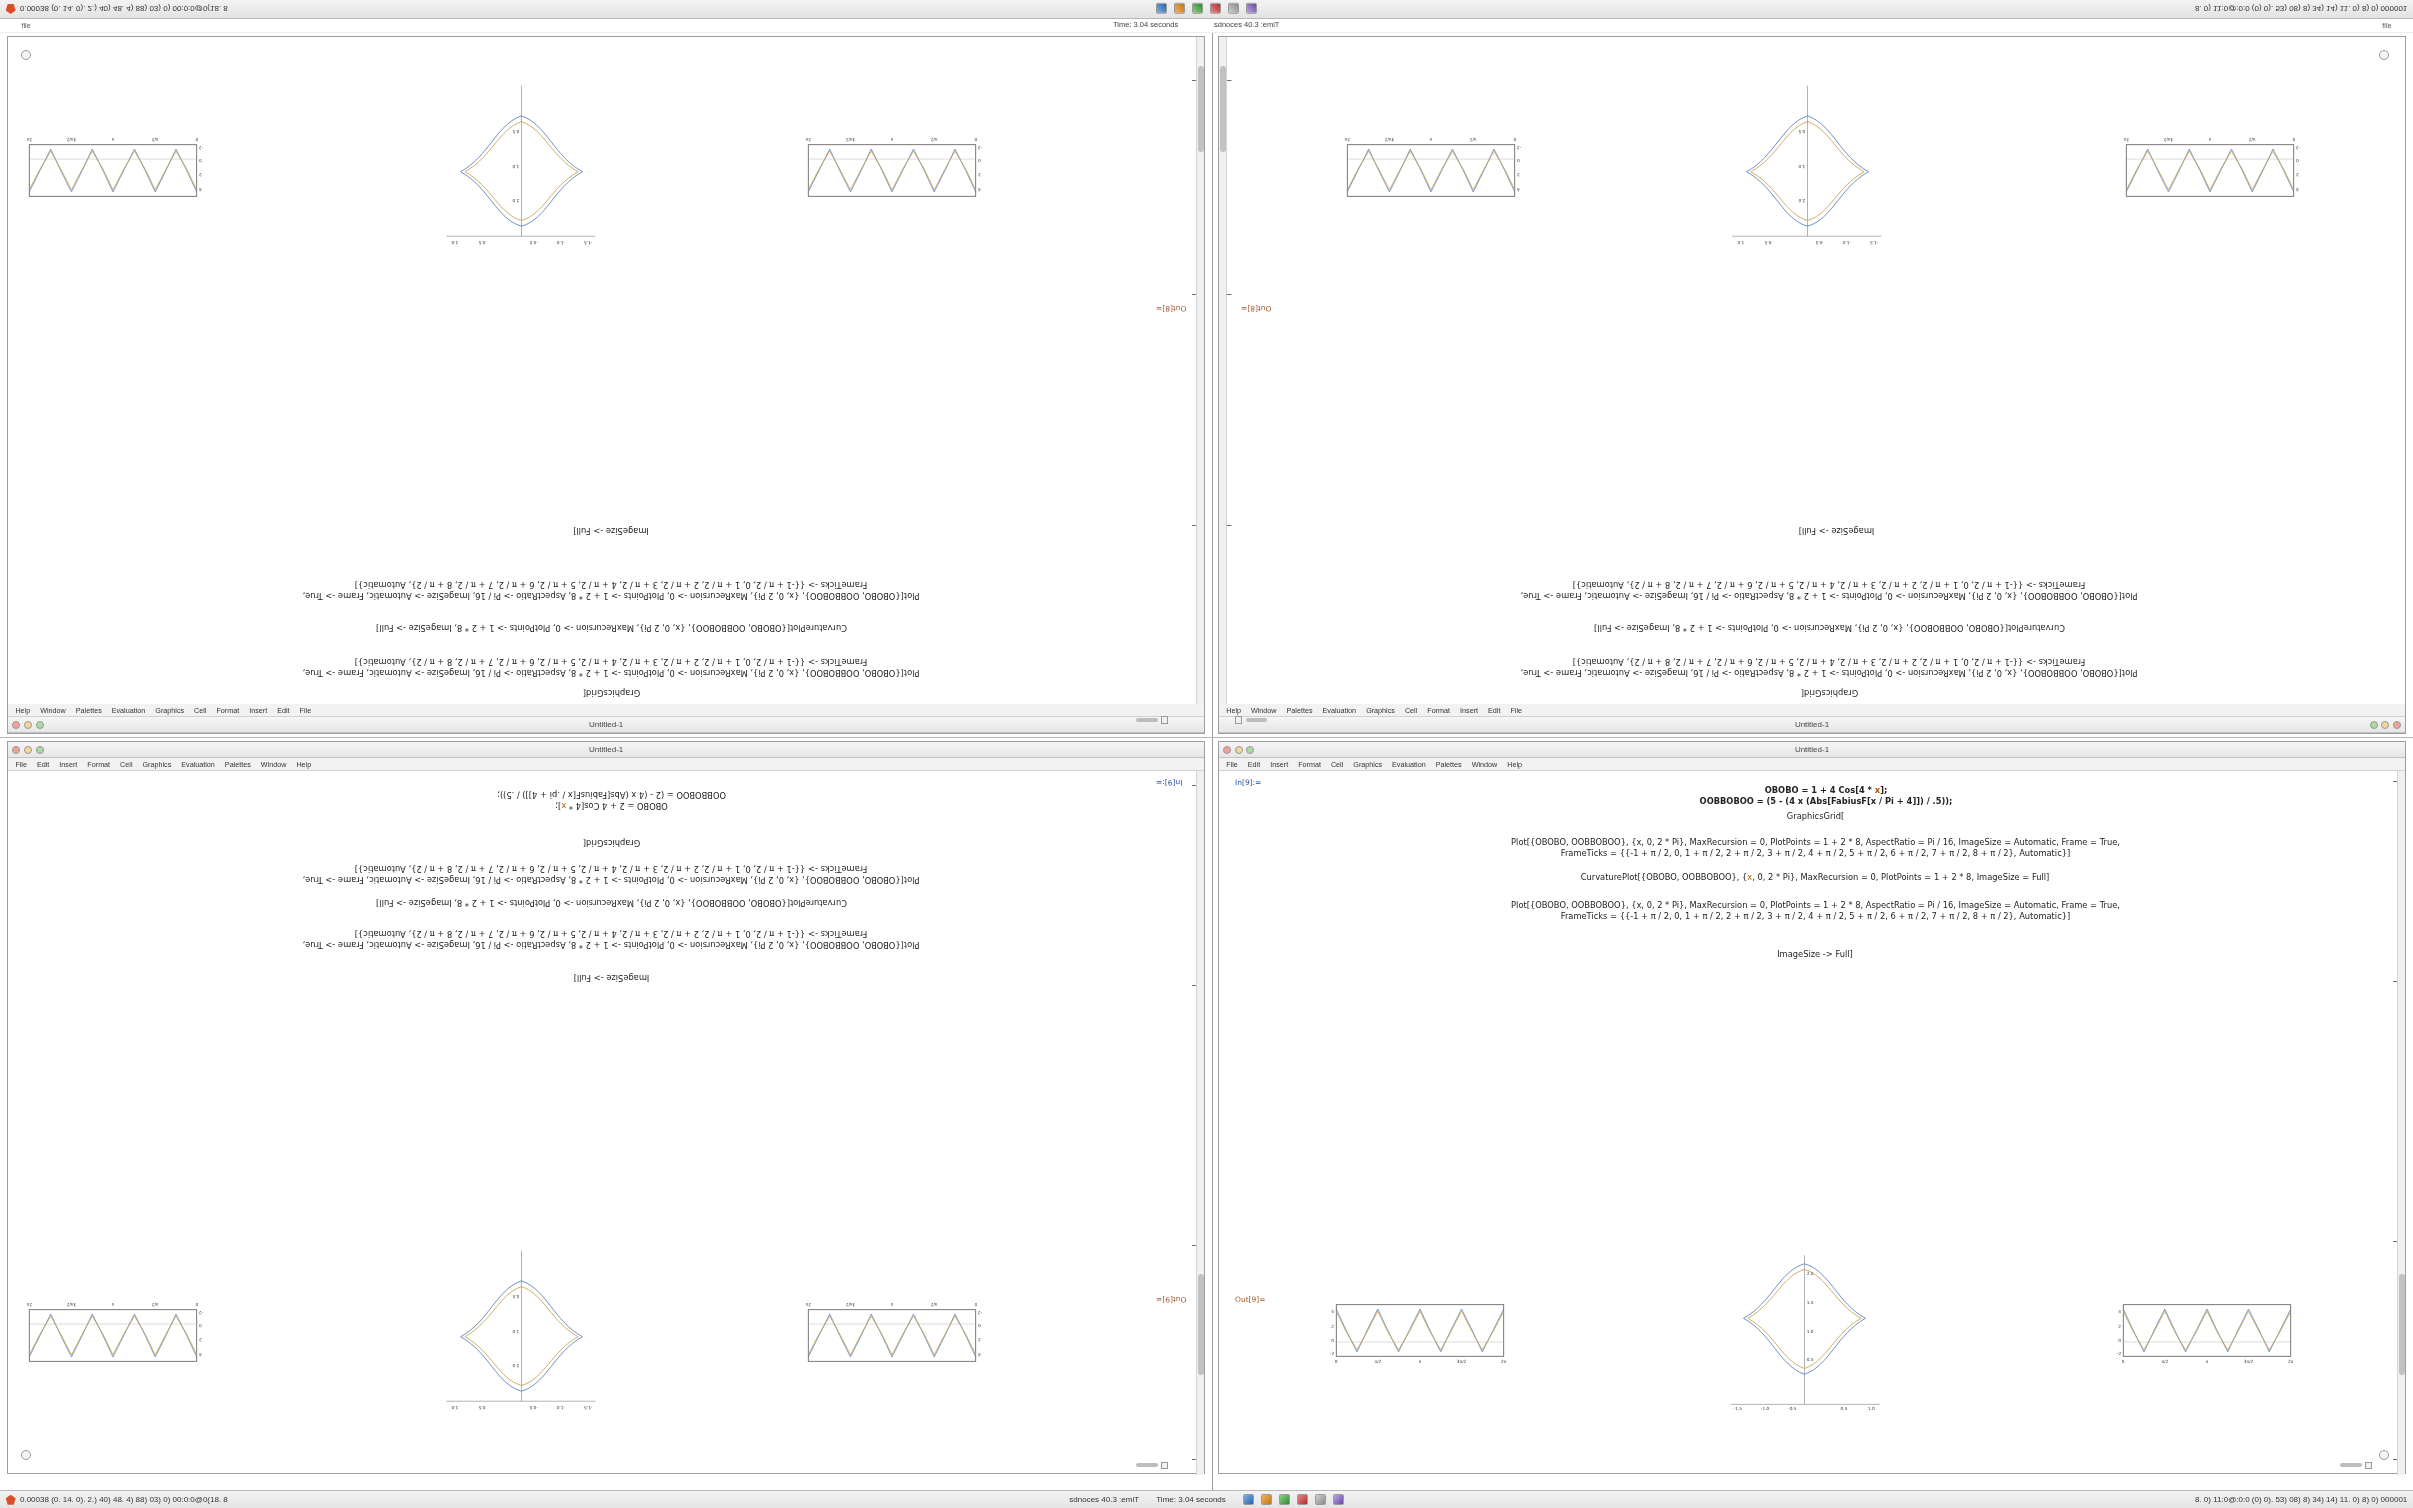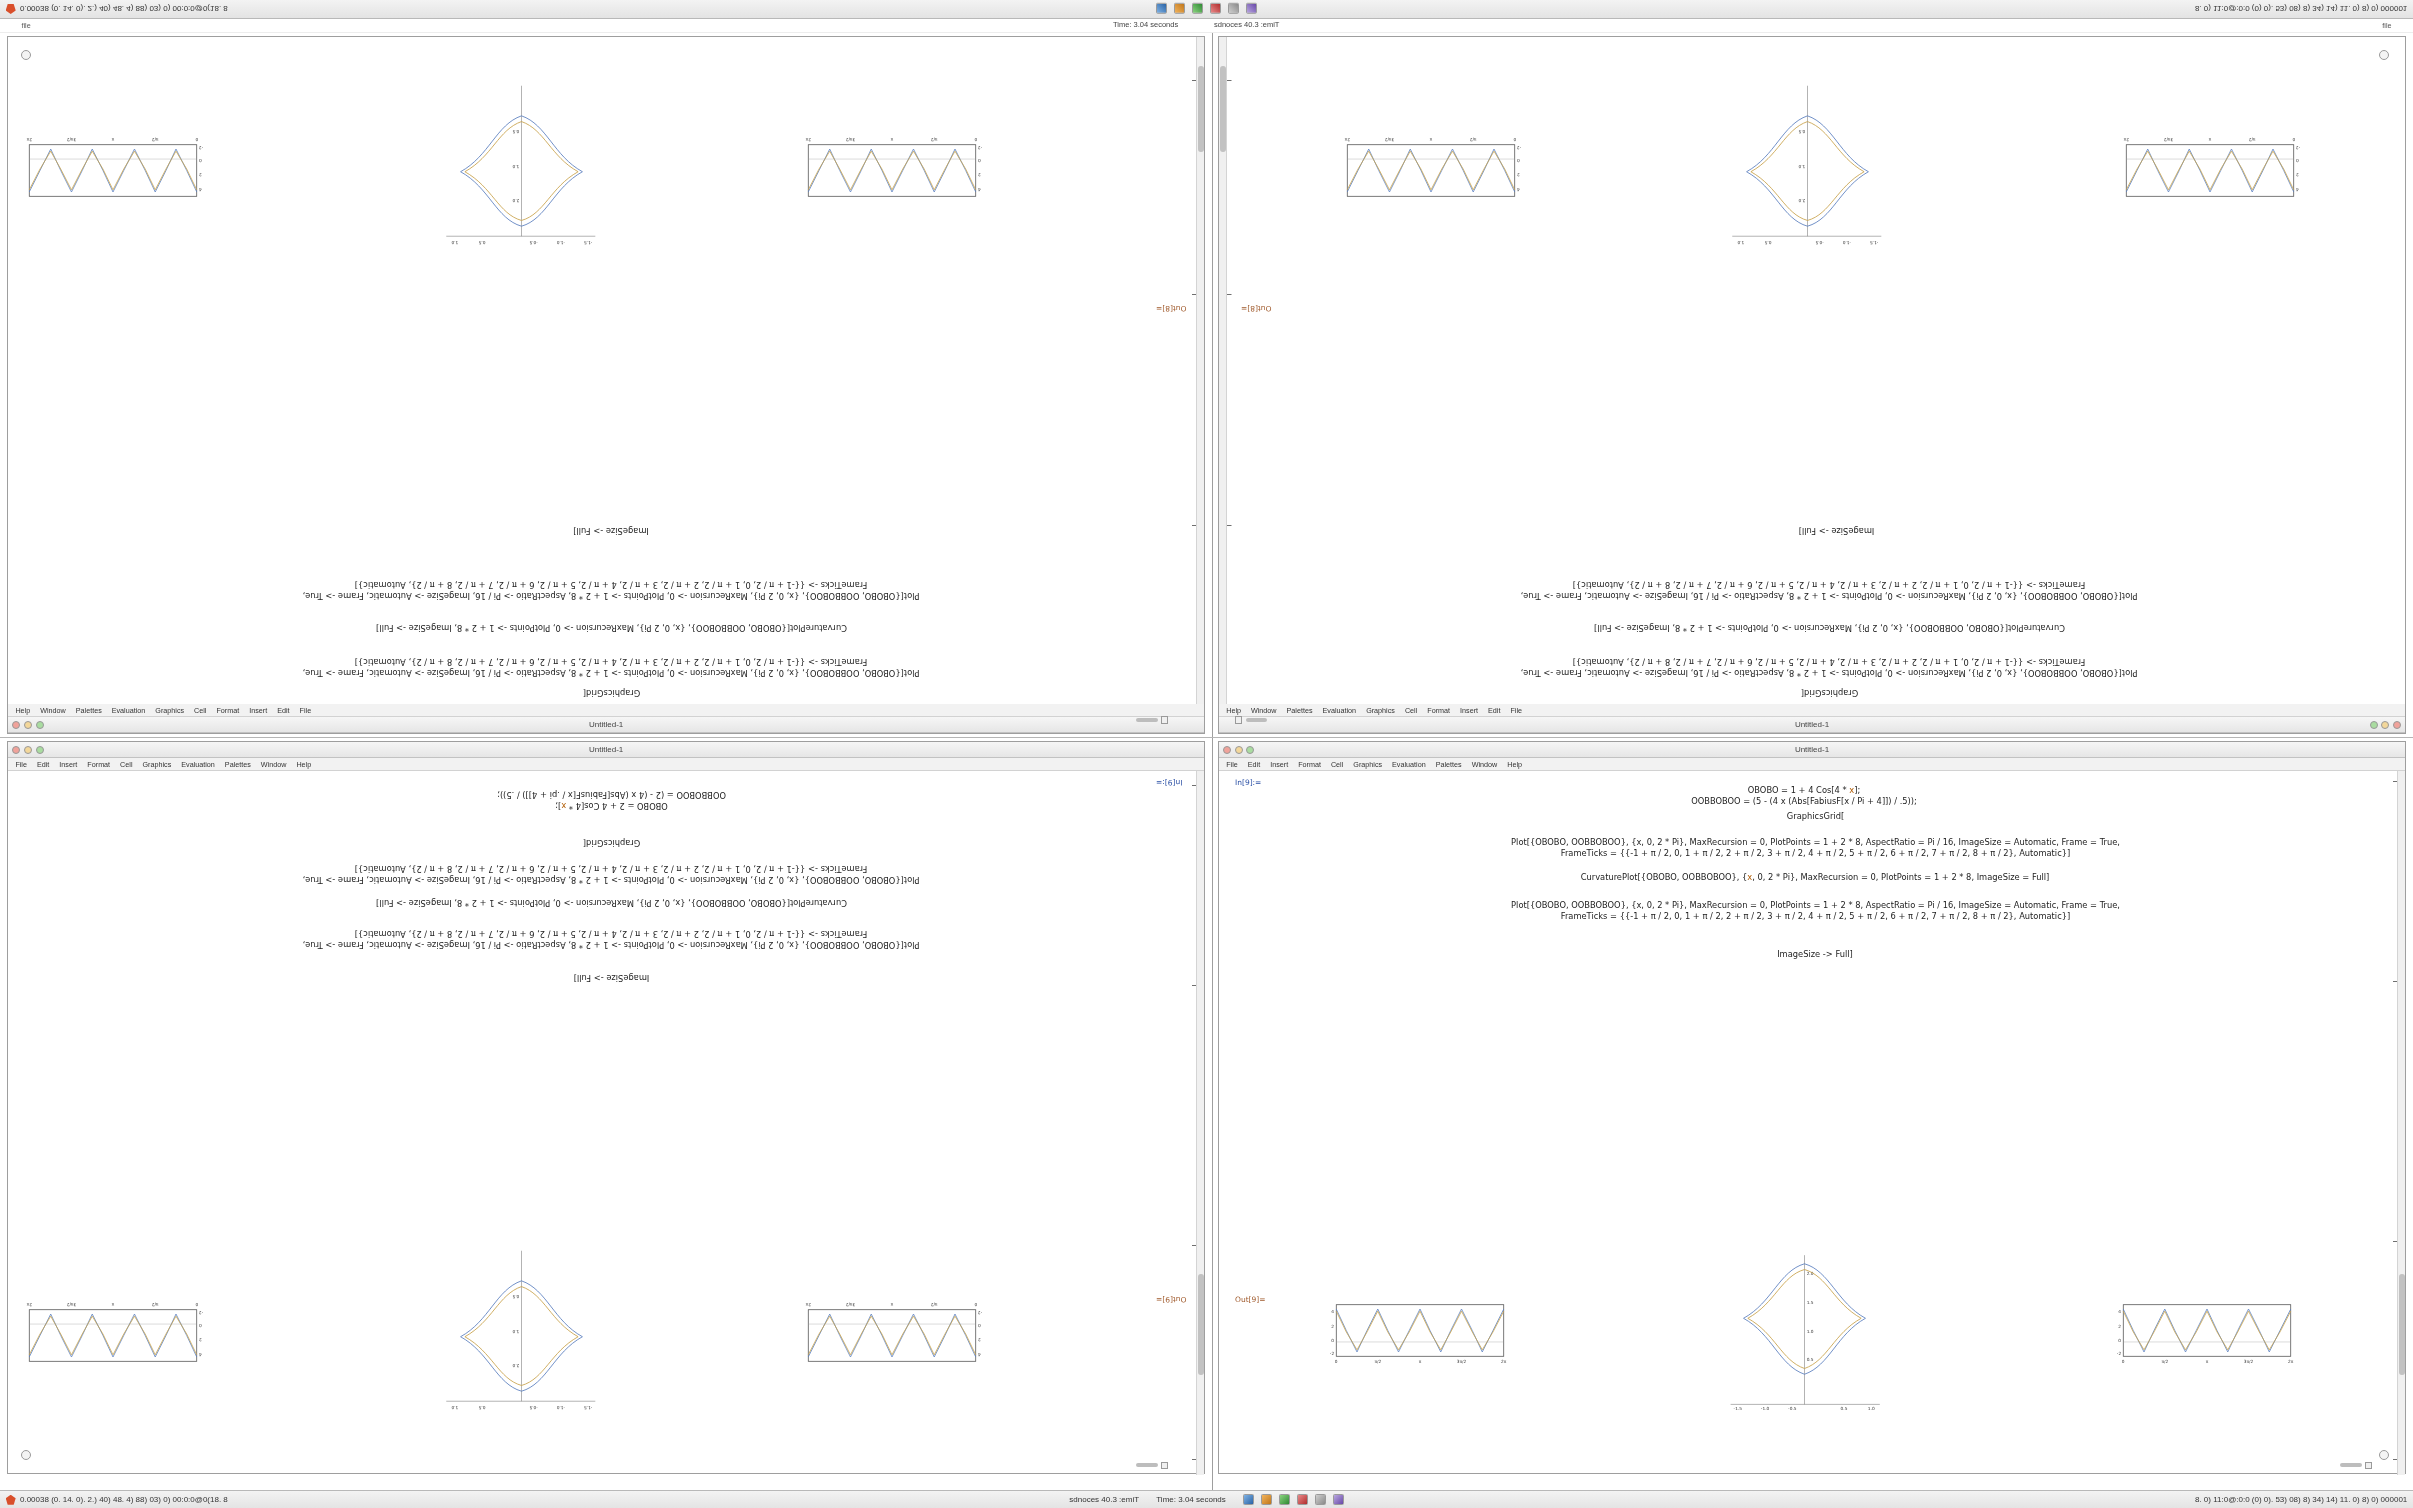--- a/index.html
+++ b/index.html
@@ -543,21 +543,21 @@
       <span>Evaluation</span>
       <span>Palettes</span>
       <span>Window</span>
       <span>Help</span>
     </div>
 
     <div class="nb-canvas" style="top:29px;bottom:0;left:0;right:0;">
 
       <span class="label-in" style="left:16px;top:7.2px;">In[9]:=</span>
 
-      <div class="code" style="left:434px;top:14.4px;width:302px;">OBOBO = 1 + 4 Cos[4 * <span class="hl">x</span>];
+      <div class="code" style="left:456px;top:14.4px;width:302px;font-weight:bold;">OBOBO = 1 + 4 Cos[4 * <span class="hl">x</span>];
 OOBBOBOO = (5 - (4 x (Abs[FabiusF[x / Pi + 4]]) / .5));</div>
 
       <div class="code" style="left:503px;top:40px;width:187px;">GraphicsGrid[</div>
 
       <div class="code" style="left:180px;top:66px;width:833px;">Plot[{OBOBO, OOBBOBOO}, {x, 0, 2 * Pi}, MaxRecursion = 0, PlotPoints = 1 + 2 * 8, AspectRatio = Pi / 16, ImageSize = Automatic, Frame = True,
 FrameTicks = {{-1 + π / 2, 0, 1 + π / 2, 2 + π / 2, 3 + π / 2, 4 + π / 2, 5 + π / 2, 6 + π / 2, 7 + π / 2, 8 + π / 2}, Automatic}]</div>
 
       <div class="code" style="left:330px;top:101px;width:532px;">CurvaturePlot[{OBOBO, OOBBOBOO}, {<span class="hl">x</span>, 0, 2 * Pi}, MaxRecursion = 0, PlotPoints = 1 + 2 * 8, ImageSize = Full]</div>
 
       <div class="code" style="left:180px;top:129px;width:833px;">Plot[{OBOBO, OOBBOBOO}, {x, 0, 2 * Pi}, MaxRecursion = 0, PlotPoints = 1 + 2 * 8, AspectRatio = Pi / 16, ImageSize = Automatic, Frame = True,

